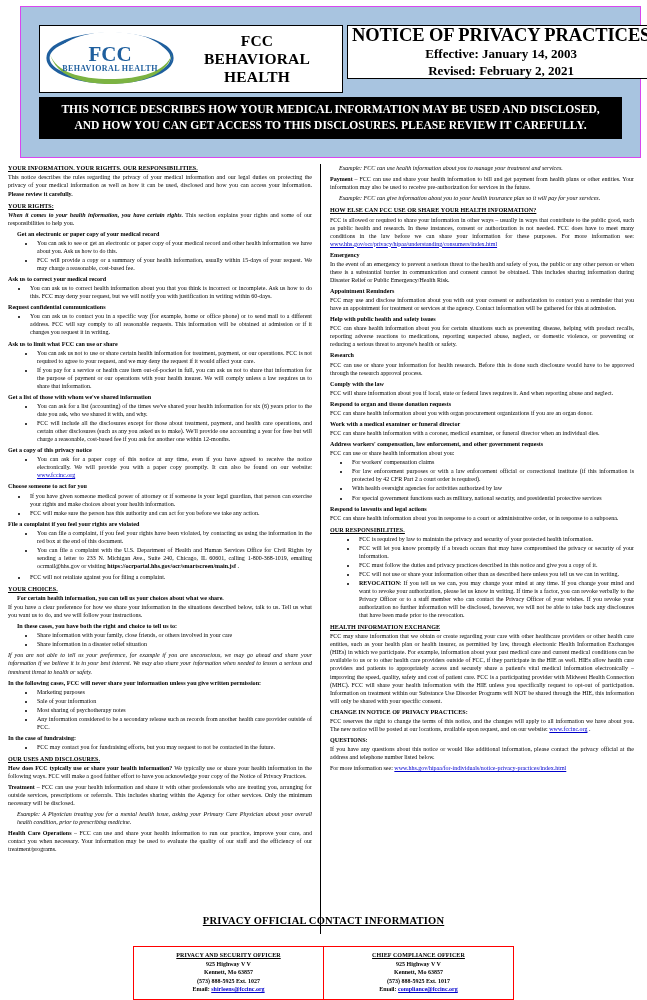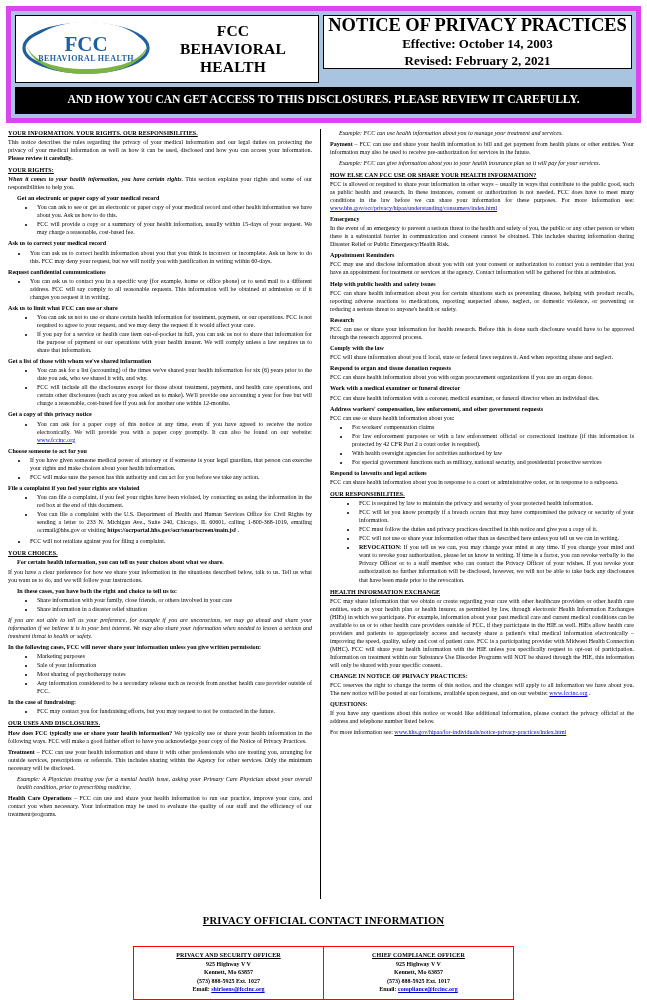--- a/index.html
+++ b/index.html
@@ -17,24 +17,24 @@
   #page {
     position: relative;
     width: 647px;
     height: 1000px;
     background: #ffffff;
     box-sizing: border-box;
   }
 
   
   .header-band {
-    margin: 6px 6px 0 6px;
+    margin: 6px 6px 0 20px;
     background: #a8c4e0;
-    border: 5px solid #d946ef;
-    padding: 4px;
+    border: 1px solid #d946ef;
+    padding: 18px;
     box-sizing: border-box;
   }
   .header-top {
     display: flex;
     gap: 4px;
   }
   .hdr-box {
     background: #ffffff;
     border: 1.5px solid #000000;
     box-sizing: border-box;
@@ -227,26 +227,27 @@
             <path d="M 130 34 C 124 12 98 4 68 4 C 40 4 14 14 8 34 C 14 16 40 9 68 9 C 98 9 124 16 130 34 Z" fill="#ffffff"></path>
             <text x="68" y="33" text-anchor="middle" font-family="'Liberation Serif', serif" font-size="21" font-weight="bold" fill="#1f5f9e">FCC</text>
             <text x="68" y="43" text-anchor="middle" font-family="'Liberation Serif', serif" font-size="8" font-weight="bold" fill="#1f5f9e" letter-spacing="0.4">BEHAVIORAL HEALTH</text>
           </svg>
         </div>
         <div class="org-name">FCC<br>BEHAVIORAL<br>HEALTH</div>
       </div>
 
       <div class="hdr-box hdr-right">
         <div class="notice-title">NOTICE OF PRIVACY PRACTICES</div>
-        <div class="notice-sub">Effective: October 14, 2003</div>
+        <div class="notice-sub">Effective: January 14, 2003</div>
         <div class="notice-sub">Revised: February 2, 2021</div>
       </div>
     </div>
 
     <div class="black-band">
+      <div>THIS NOTICE DESCRIBES HOW YOUR MEDICAL INFORMATION MAY BE USED AND DISCLOSED,</div>
       <div>AND HOW YOU CAN GET ACCESS TO THIS DISCLOSURES. PLEASE REVIEW IT CAREFULLY.</div>
     </div>
   </div>
 
   <div class="columns">
 
     <div class="col col-left">
 
       <div class="sec-head first">YOUR INFORMATION. YOUR RIGHTS. OUR RESPONSIBILITIES.</div>
       <p><span>This notice describes the rules regarding the privacy of your medical information and our legal duties on protecting the privacy of your medical information as well as how it can be used, disclosed and how you can access your information. </span><span class="b">Please review it carefully.</span></p>

